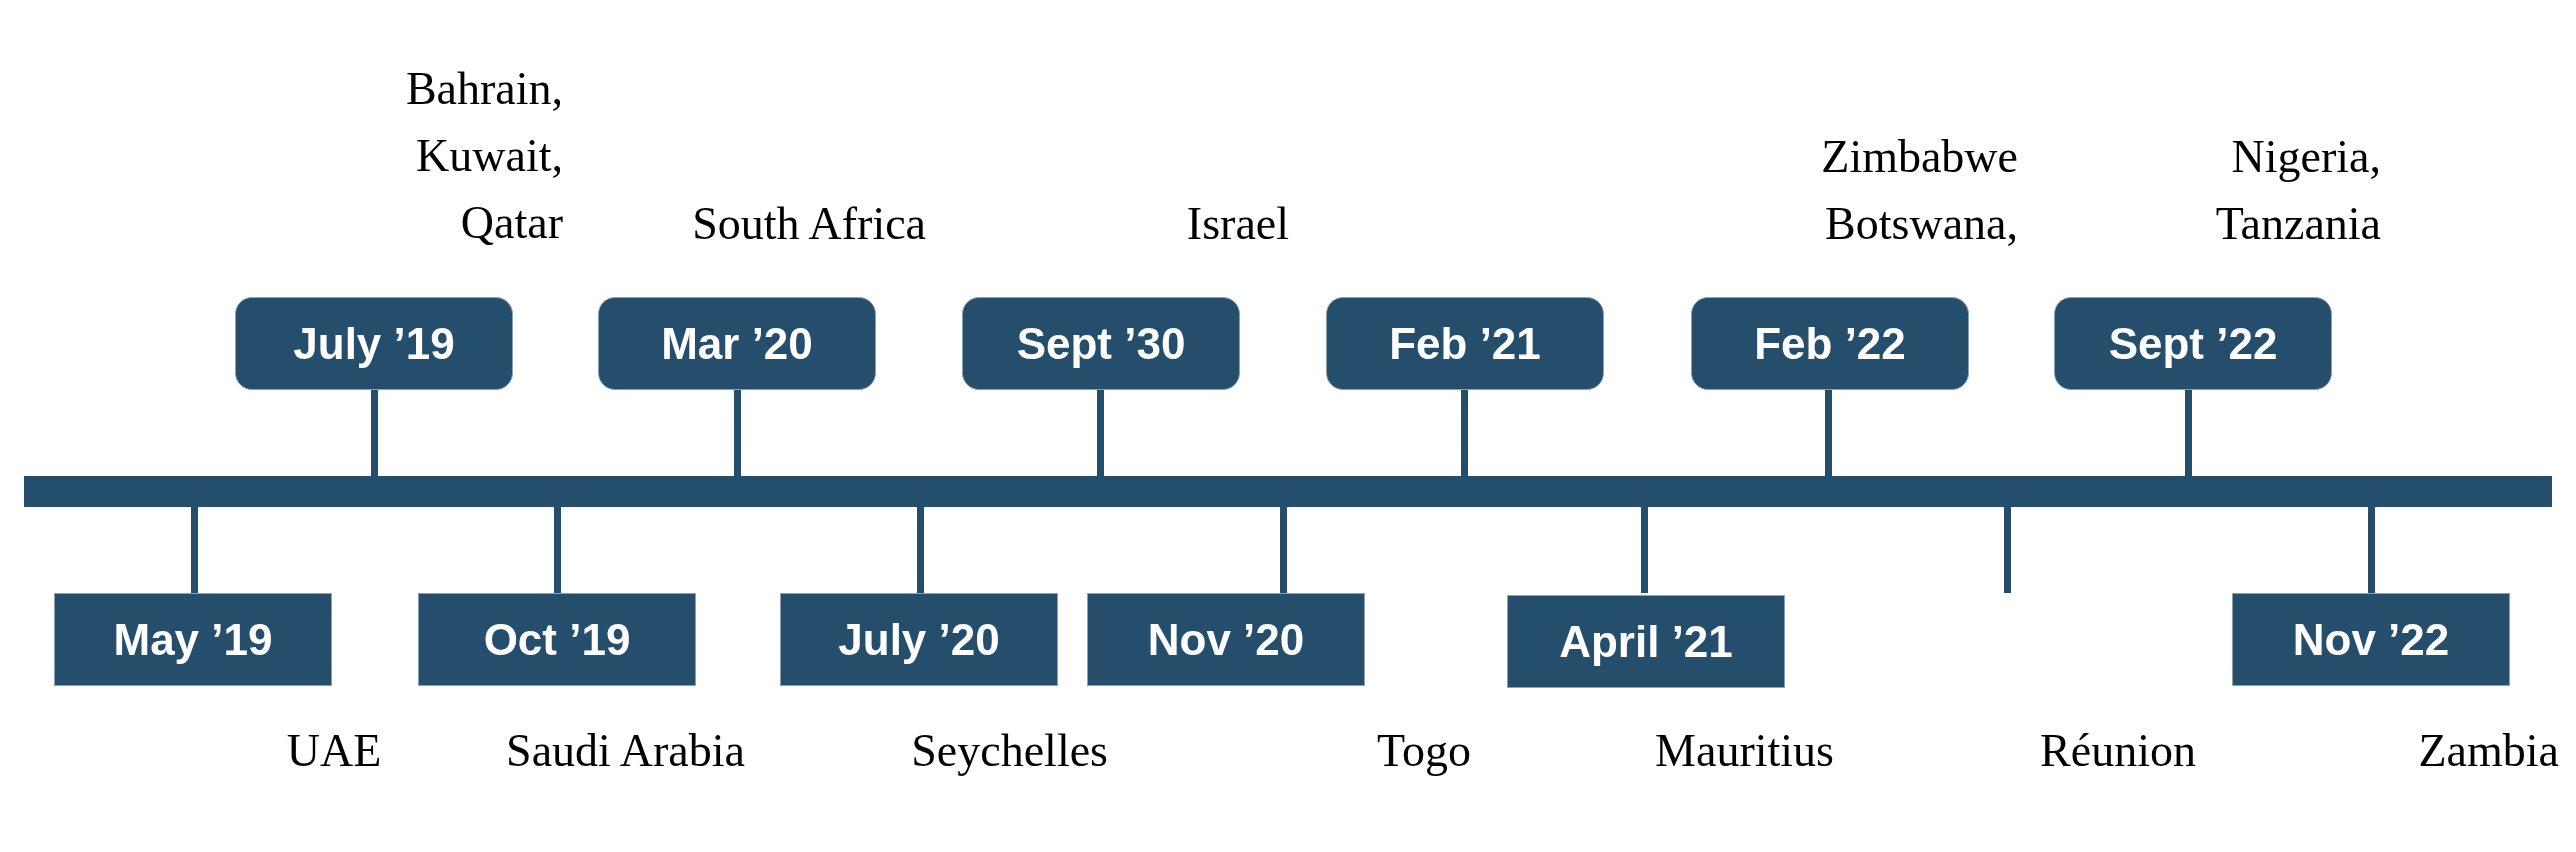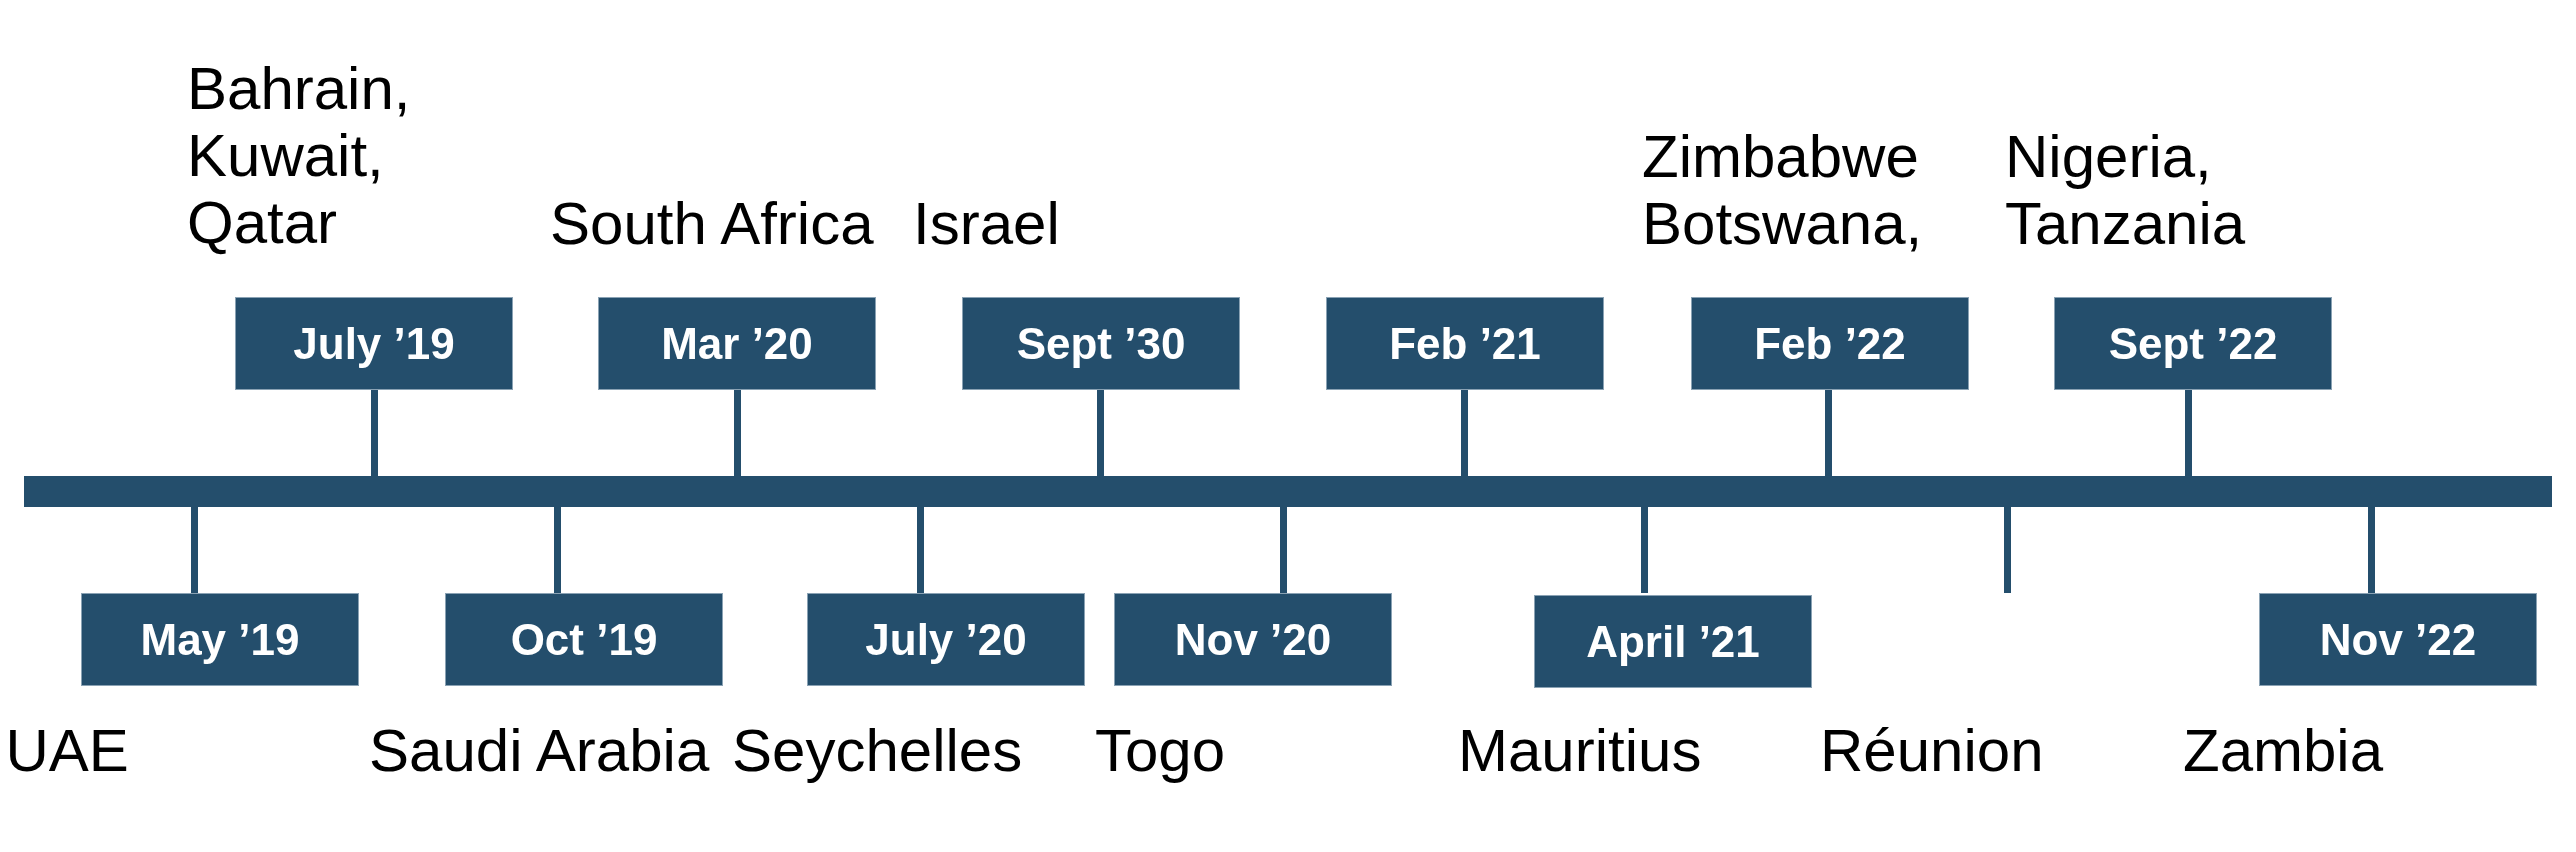--- a/index.html
+++ b/index.html
@@ -5,23 +5,23 @@
   html, body { margin:0; padding:0; background:#ffffff; }
   body { width:2576px; height:852px; position:relative; overflow:hidden; font-family:"Liberation Sans", sans-serif; }
   #canvas { position:absolute; left:0; top:0; width:2576px; height:852px; }
   .axis { position:absolute; left:24px; top:476px; width:2528px; height:31px; background:#244e6c; }
   .stem { position:absolute; width:7.2px; background:#244e6c; }
   .stem.up { top:390px; height:86px; }
   .stem.down { top:507px; height:86px; }
   .box { position:absolute; width:278px; height:93px; background:#244e6c; color:#ffffff;
          font-weight:bold; font-size:44px; display:flex; align-items:center; justify-content:center;
          box-sizing:border-box; border:0.9px solid #8aa2b4; }
-  .box.up { top:297px; }
-  .box.down { top:593px;margin-left:27px; }
-  .label { position:absolute; width:376px; text-align:left; color:#000000; font-size:60px; line-height:67px; }
+  .box.up { top:297px;border-radius:17px; }
+  .box.down { top:593px; }
+  .label { position:absolute; width:376px; text-align:right; color:#000000; font-size:46px; line-height:67px;font-family:Liberation Serif, serif; }
   .label .ln { display:block; }
 </style>
 </head>
 <body>
 
 <div id="canvas">
   <div class="axis"></div>
 
   <div class="stem up" style="left:371px"></div>
   <div class="box up" style="left:235px">

